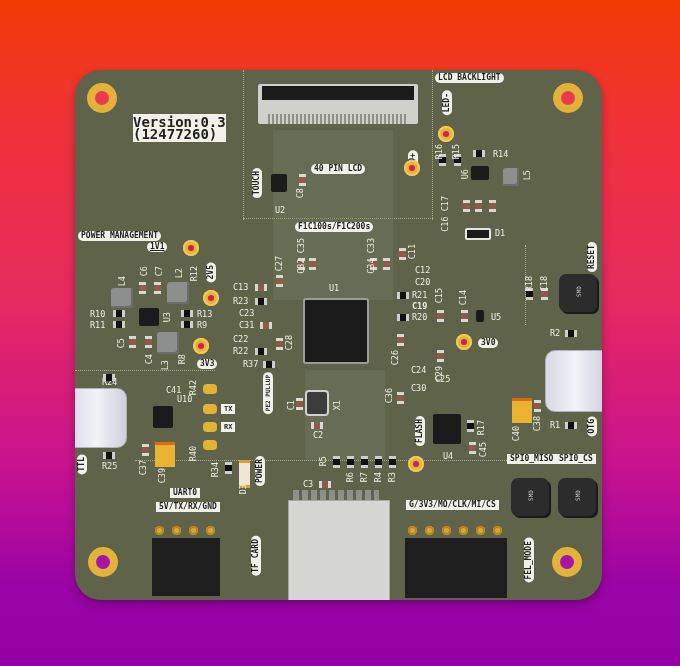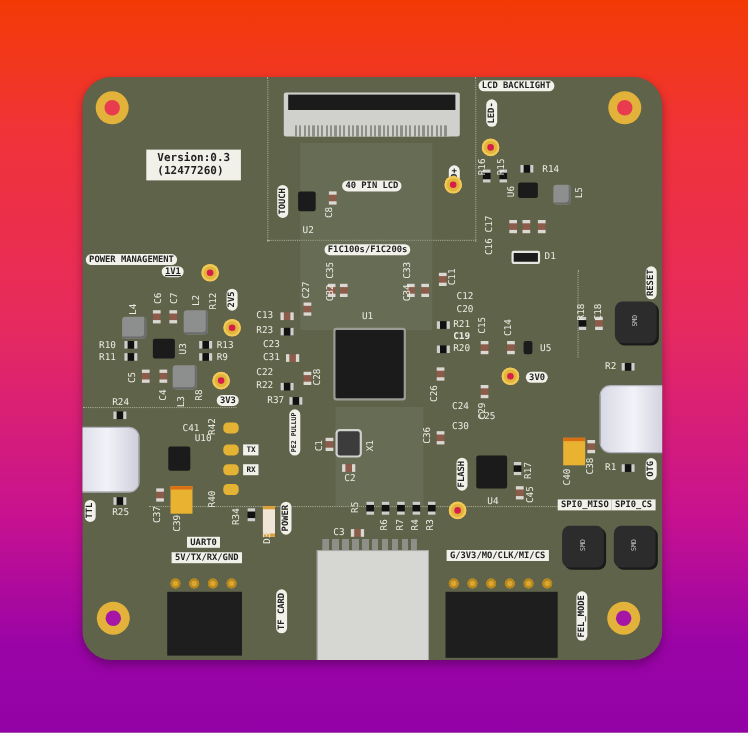--- a/index.html
+++ b/index.html
@@ -64,21 +64,21 @@
   <div class="dotline" style="left:60px;top:390px;width:390px;border-top-width:1px;"></div>
 
   <div class="trace" style="left:198px;top:60px;width:120px;height:170px;"></div>
   <div class="trace" style="left:230px;top:300px;width:80px;height:90px;"></div>
 
   <div class="mount" style="left:12px;top:13px;"></div>
   <div class="mount" style="left:478px;top:13px;"></div>
   <div class="mount bot" style="left:13px;top:477px;"></div>
   <div class="mount bot" style="left:477px;top:477px;"></div>
 
-  <div class="label sq" style="left:58px;top:66px;padding:2px 10px;font-size:10px;line-height:12px;">
+  <div class="label sq" style="left:58px;top:44px;padding:2px 0;font-size:14px;line-height:12px;">
     <div>Version:0.3</div>
     <div>(12477260)</div>
   </div>
 
   <div style="position:absolute;left:183px;top:14px;width:160px;height:40px;background:#d0d0cc;border-radius:2px;">
     <div style="position:absolute;left:4px;top:2px;right:4px;height:14px;background:#1b1b1b;"></div>
     <div style="position:absolute;left:10px;right:10px;top:30px;height:10px;background:repeating-linear-gradient(90deg,#8f8f8a 0 2px,#d0d0cc 2px 4px);"></div>
   </div>
   <div class="label" style="left:360px;top:3px;">LCD BACKLIGHT</div>
   <div class="label" style="left:236px;top:76px;margin-top:18px;">40 PIN LCD</div>
@@ -264,21 +264,21 @@
   <div class="label sq" style="left:331px;top:430px;">G/3V3/MO/CLK/MI/CS</div>
   <div class="header" style="left:330px;top:468px;width:102px;height:60px;"></div>
   <div class="pin" style="left:333px;top:456px;"></div>
   <div class="pin" style="left:350px;top:456px;"></div>
   <div class="pin" style="left:367px;top:456px;"></div>
   <div class="pin" style="left:384px;top:456px;"></div>
   <div class="pin" style="left:401px;top:456px;"></div>
   <div class="pin" style="left:418px;top:456px;"></div>
   <div class="label vlabel" style="left:449px;top:468px;">FEL_MODE</div>
 
-  <div class="silk" style="left:27px;top:292px;">R24</div>
+  <div class="silk" style="left:27px;top:308px;">R24</div>
   <div class="res" style="left:28px;top:304px;"></div>
   <div class="usbc" style="left:-8px;top:318px;width:58px;height:58px;border-radius:0 10px 10px 0;"></div>
   <div class="res" style="left:28px;top:382px;"></div>
   <div class="silk" style="left:27px;top:392px;">R25</div>
   <div class="label vlabel" style="left:2px;top:384px;">TTL</div>
   <div class="silk" style="left:91px;top:316px;">C41</div>
   <div class="silk" style="left:70px;top:325px;margin-left:32px;">U10</div>
   <div class="ic" style="left:78px;top:336px;width:20px;height:22px;"></div>
   <div class="silk v" style="left:114px;top:310px;">R42</div>
   <div class="silk v" style="left:114px;top:376px;">R40</div>

